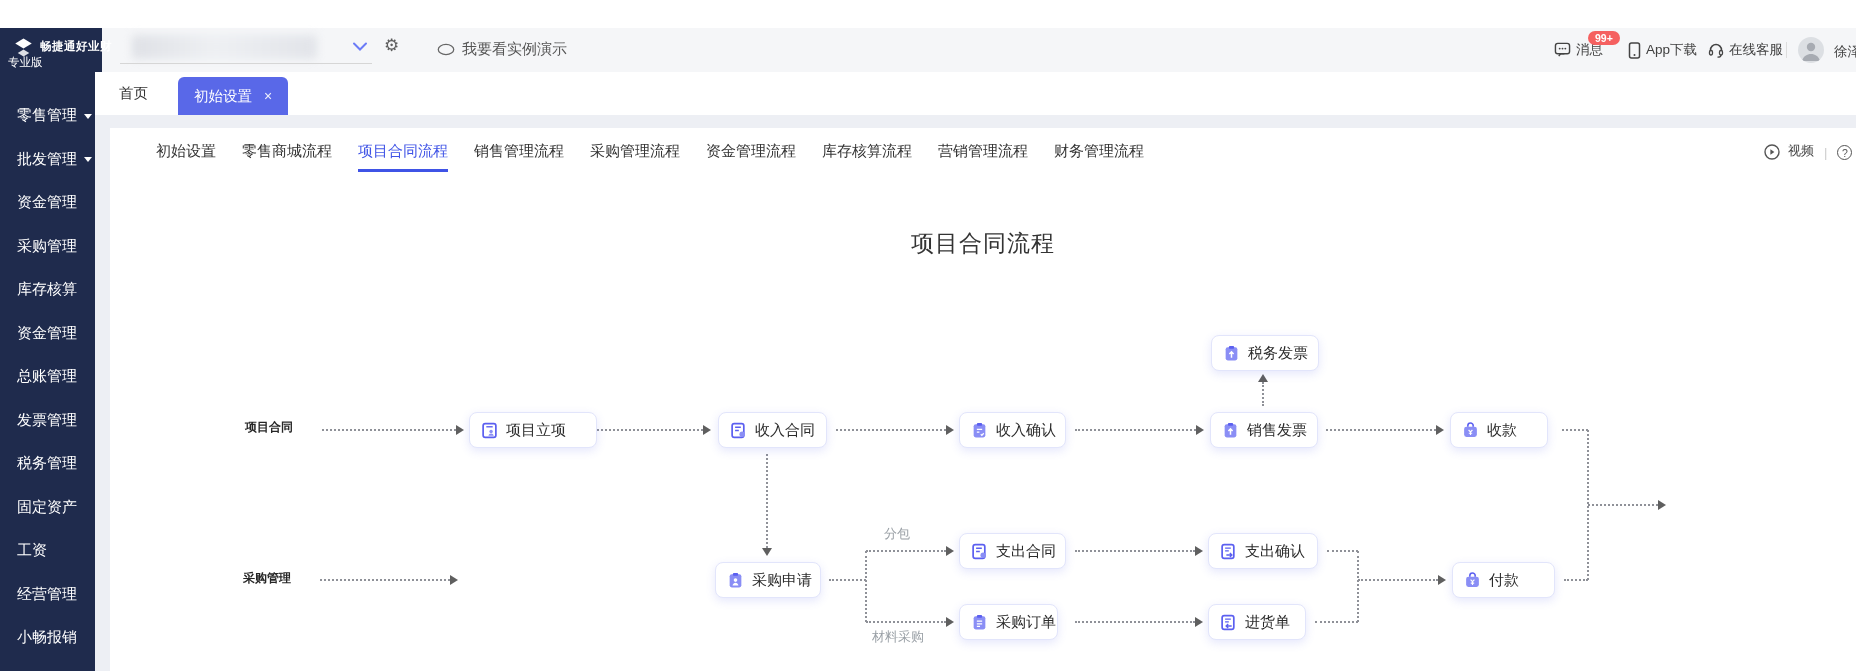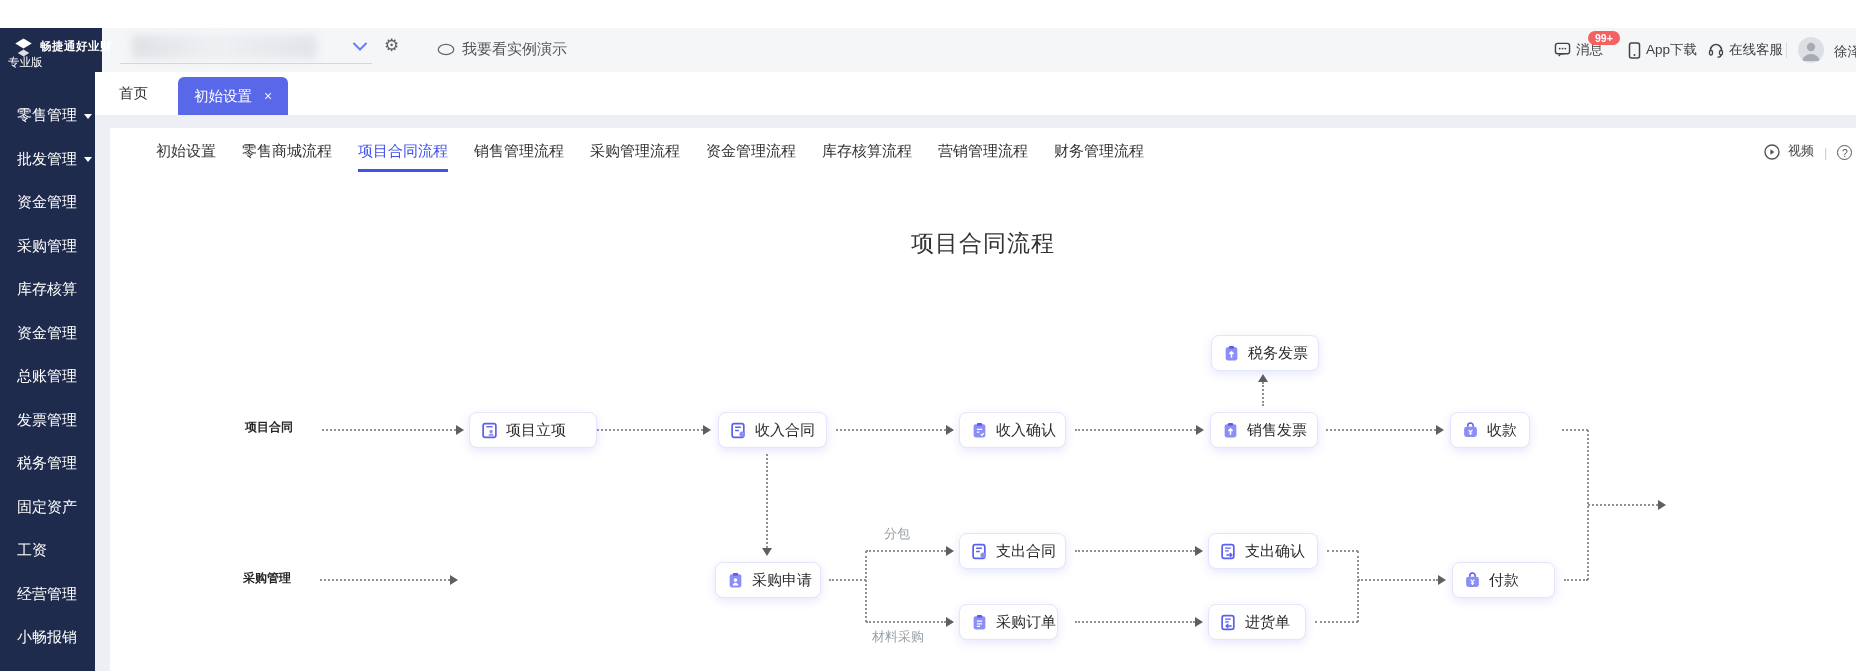--- a/index.html
+++ b/index.html
@@ -258,21 +258,21 @@
     <span>税务发票</span>
   </div>
   <div class="node" style="left:1210px;top:412px;width:108px">
     <svg width="17" height="17" viewBox="0 0 16 16">
         <rect x="2.5" y="2" width="11" height="12.5" rx="2" fill="#8a8ef5"></rect>
         <rect x="5.5" y="1" width="5" height="2.6" rx="1" fill="#5b5ff0"></rect>
         <path d="M8 12V6.5M6 8.5l2-2 2 2" stroke="#fff" stroke-width="1.4" fill="none"></path>
       </svg>
     <span>销售发票</span>
   </div>
-  <div class="node" style="left:1450px;top:412px;width:80px">
+  <div class="node" style="left:1450px;top:412px;width:98px">
     <svg width="17" height="17" viewBox="0 0 16 16">
         <rect x="2" y="4.5" width="12" height="9.5" rx="2.2" fill="#8a8ef5"></rect>
         <path d="M5.5 4.5V3.4a2.5 2.5 0 0 1 5 0v1.1" fill="none" stroke="#5b5ff0" stroke-width="1.5"></path>
         <path d="M6.2 7.5L8 9.3l1.8-1.8M8 9.3v3M6.4 10.6h3.2" stroke="#fff" stroke-width="1.1" fill="none"></path>
       </svg>
     <span>收款</span>
   </div>
   <div class="node" style="left:715px;top:562px;width:106px">
     <svg width="17" height="17" viewBox="0 0 16 16">
         <rect x="2.5" y="2" width="11" height="12.5" rx="2" fill="#8a8ef5"></rect>

